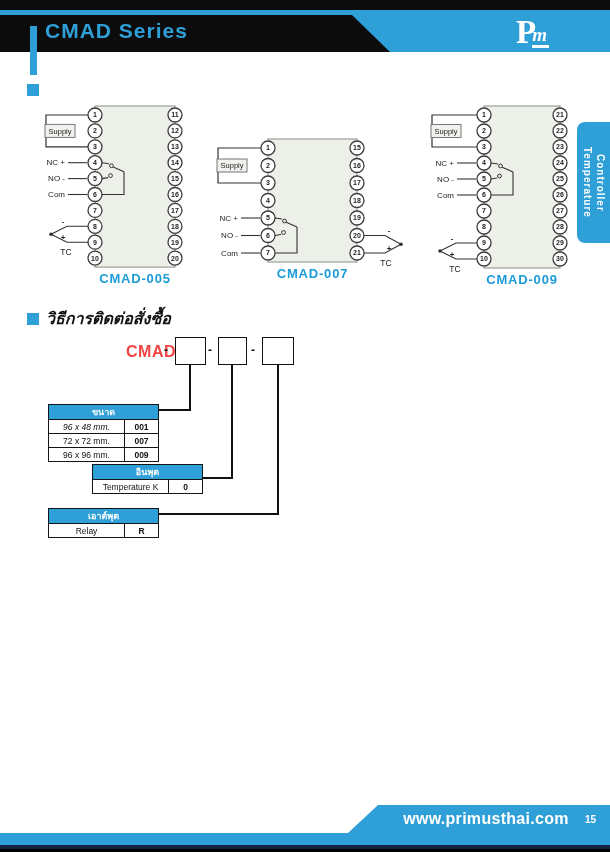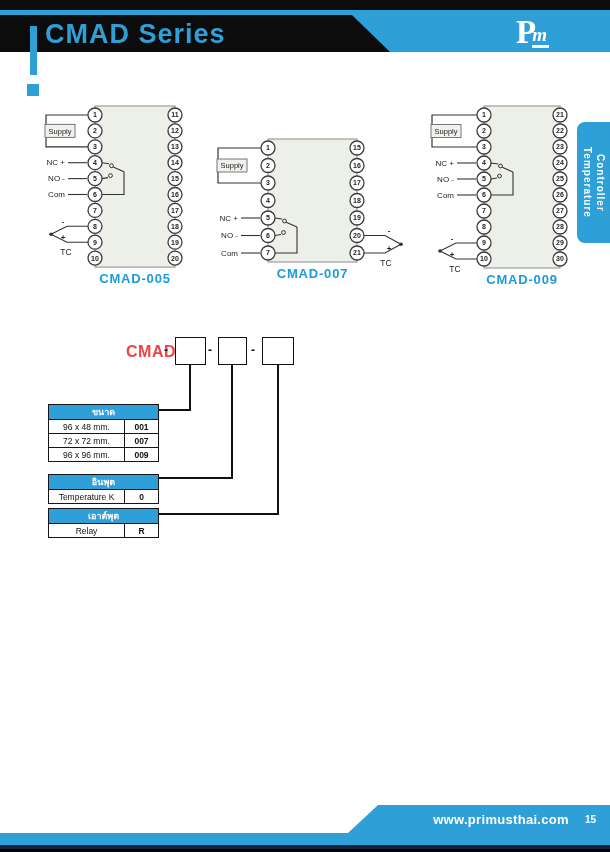--- a/index.html
+++ b/index.html
@@ -16,21 +16,21 @@
   .topbar{position:absolute;left:0;top:0;width:610px;height:10px;background:#0c0c0c;}
   .stripe{position:absolute;left:0;top:10px;width:610px;height:5px;background:var(--blue);}
   .headband{position:absolute;left:0;top:15px;width:610px;height:37px;background:var(--blue);}
   .headband-black{
     position:absolute;left:0;top:0;width:100%;height:100%;background:#0c0c0c;
     -webkit-clip-path:polygon(0 0,352px 0,390px 100%,0 100%);
     clip-path:polygon(0 0,352px 0,390px 100%,0 100%);
   }
   .title-bar{position:absolute;left:30px;top:26px;width:7px;height:49px;background:var(--blue);}
   .page-title{
-    position:absolute;left:45px;top:19px;font-size:27px;font-weight:800;
+    position:absolute;left:45px;top:19px;font-size:21px;font-weight:800;
     color:var(--blue);letter-spacing:1px;white-space:nowrap;
   }
   .page-subtitle{
     position:absolute;left:45px;top:56px;font-size:11px;font-weight:700;
     color:var(--blue);letter-spacing:0.8px;white-space:nowrap;
   }
   .logo{position:absolute;left:516px;top:16px;color:#fff;line-height:1;}
   .logo-p{font-family:"Liberation Serif",serif;font-weight:700;font-size:33px;}
   .logo-m{font-family:"Liberation Serif",serif;font-style:italic;font-weight:700;font-size:19px;
           position:relative;left:-4px;top:-2px;}
@@ -66,21 +66,21 @@
     height:13px;padding:0 2px;text-align:center;font-weight:400;
   }
   .otable td.code{font-weight:700;}
   
   .footer-wedge{
     position:absolute;left:348px;top:805px;width:262px;height:28px;background:var(--blue);
     -webkit-clip-path:polygon(30px 0,100% 0,100% 100%,0 100%);
     clip-path:polygon(30px 0,100% 0,100% 100%,0 100%);
     display:flex;align-items:center;justify-content:flex-end;
   }
-  .footer-url{color:#fff;font-size:13px;font-weight:700;letter-spacing:0.3px;}
+  .footer-url{color:#fff;font-size:16px;font-weight:700;letter-spacing:0.3px;}
   .footer-page{color:#fff;font-size:10px;font-weight:700;margin:0 14px 0 16px;}
   .footer-strip{position:absolute;left:0;top:833px;width:610px;height:12px;background:var(--blue);}
   .footer-navy{position:absolute;left:0;top:845px;width:610px;height:4px;background:#18233f;}
   .footer-black{position:absolute;left:0;top:849px;width:610px;height:3px;background:#000;}
 </style>
 </head>
 <body>
 
 <div class="page">
 
@@ -282,20 +282,24 @@
         <circle cx="150" cy="154" r="7" fill="#fff" stroke="#3c3c3c" stroke-width="1.3"></circle>
         <text x="150" y="156.4" font-size="7" fill="#222" text-anchor="middle" font-weight="600">30</text>
         <text x="112" y="179" font-size="13" fill="#1b9cd9" text-anchor="middle" font-weight="bold" letter-spacing="0.8">CMAD-009</text>
       </svg></div>
 
   <div class="side-tab">
     <div class="vtxt"><span>Temperature</span>
 <span>Controller</span></div>
   </div>
 
+  <div class="section-title" style="left:27px;top:306px;">
+    <span class="bullet"></span>
+    <span class="txt">วิธีการติดต่อสั่งซื้อ</span>
+  </div>
 
   <div class="order-prefix">CMAD</div>
   <div class="order-dash" style="left:164px;">-</div>
   <div class="order-box" style="left:175px;width:29px;"></div>
   <div class="order-dash" style="left:208px;">-</div>
   <div class="order-box" style="left:218px;width:27px;"></div>
   <div class="order-dash" style="left:251px;">-</div>
   <div class="order-box" style="left:262px;width:30px;"></div>
 
   <div class="cline" style="left:189px;top:364px;width:2px;height:46px;"></div>
@@ -307,34 +311,34 @@
 
   <div id="tables-region">
       <table class="otable" style="top: 404px;">
         <thead>
           <tr>
             <th colspan="2" style="width: 100px; margin-left: 40px;">ขนาด</th>
           </tr>
         </thead>
         <tbody>
           <tr>
-            <td style="width: 71px;">96 x 48 mm.</td>
+            <td style="width: 71px; font-style: italic;">96 x 48 mm.</td>
             <td class="code" style="width: 29px;">001</td>
           </tr>
           <tr>
             <td style="width: 71px;">72 x 72 mm.</td>
             <td class="code" style="width: 29px;">007</td>
           </tr>
           <tr>
             <td style="width: 71px;">96 x 96 mm.</td>
             <td class="code" style="width: 29px;">009</td>
           </tr>
         </tbody>
       </table>
-      <table class="otable" style="top: 474px;">
+      <table class="otable" style="top: 464px; margin-left: 44px;">
         <thead>
           <tr>
             <th colspan="2" style="width: 100px;">อินพุต</th>
           </tr>
         </thead>
         <tbody>
           <tr>
             <td style="width: 71px;">Temperature K</td>
             <td class="code" style="width: 29px;">0</td>
           </tr>

